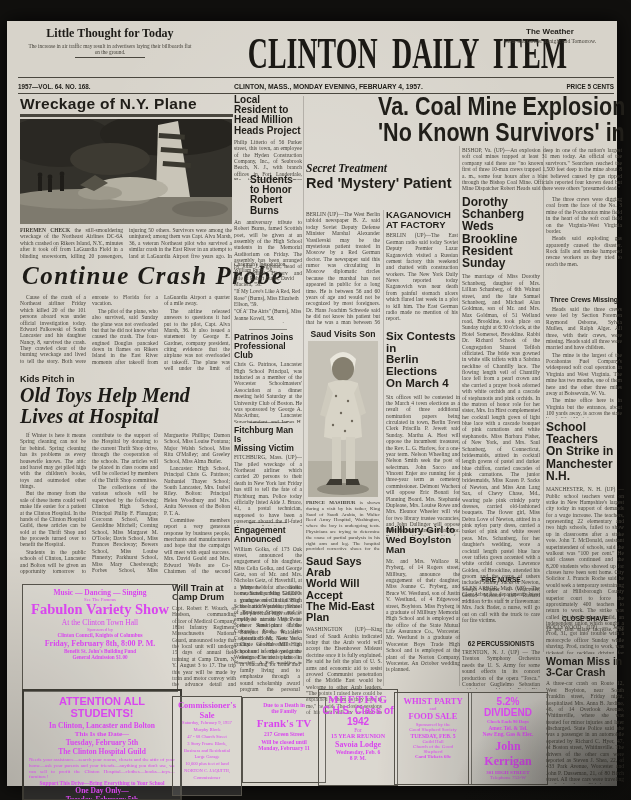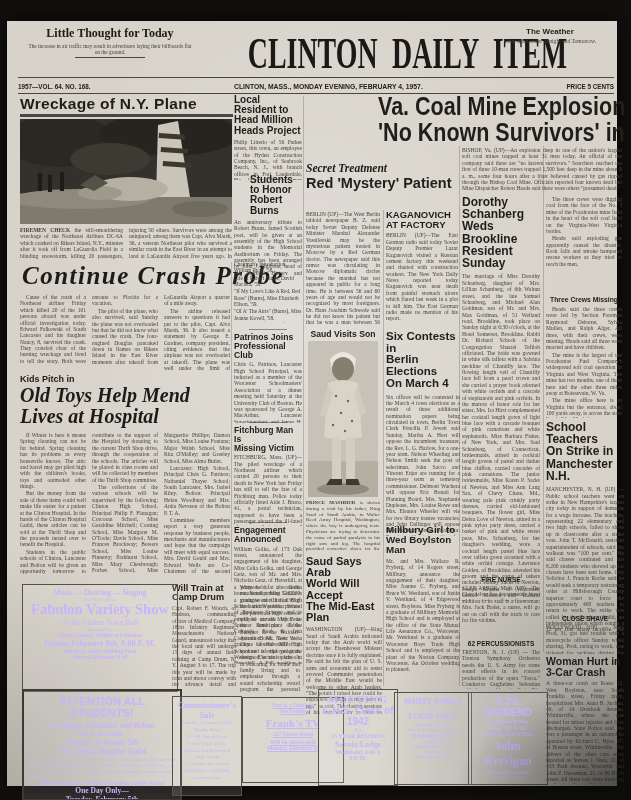--- a/index.html
+++ b/index.html
@@ -21,21 +21,21 @@
   .c3{column-count:3;column-gap:6px;column-fill:auto;height:100%;}
   .c2{column-count:2;column-gap:6px;column-fill:auto;height:100%;}
   .kick{font-family:"Liberation Sans",sans-serif;font-weight:bold;color:#23211c;}
   .ctr{text-align:center;}
   .capb{font-weight:bold;}
   .scx{display:inline-block;transform-origin:0 50%;white-space:nowrap;}
   .rule{background:#4a473f;}
   .vrule{position:absolute;width:1px;background:rgba(40,38,32,.22);}
   .sep{height:1px;background:rgba(40,38,32,.45);width:55%;margin:2px auto 3px auto;}
   .box{position:absolute;border:1px solid #55524a;background:rgba(255,255,255,.12);
-       text-align:center;color:#c4b5fd;overflow:hidden;font-family:"Liberation Serif",serif;}
+       text-align:center;color:#d946ef;overflow:hidden;font-family:"Liberation Serif",serif;}
   .box2{border:2px solid #3c3a33;}
   .prog div{font-size:5.3px;line-height:1.18;color:#45423a;text-indent:0;margin:0 0 1.2px 0;text-align:left;}
   .curl{position:absolute;right:0;bottom:0;width:180px;height:120px;pointer-events:none;
         background:radial-gradient(ellipse at 100% 100%, rgba(10,10,8,.55), rgba(0,0,0,0) 70%);}
 </style>
 </head>
 <body>
 
 <div class="scan">
   <div class="page"></div>
@@ -285,21 +285,21 @@
       <div>Manchester N.H.</div>
     </div>
     <div class="bt" style="height:146px;margin-top:4px;">MANCHESTER, N. H. (UP) — Public school teachers went on strike in New Hampshire's largest city today in support of demands for a wage increase. The teachers, representing 22 elementary and two high schools, failed to show up in classrooms after a strike vote. John T. McDonald, assistant superintendent of schools, said the walkout was "100 per cent." He said classes continued and the 8,200 students who showed up for classes have been sent home. City Solicitor J. Francis Roche said he would seek a temporary restraining order at Hillsborough County superior court to force the approximately 400 teachers to return to work. The strike was called by the Teachers Guild, an independent union which sought a 12 per cent salary increase. The city had offered a 10 per cent hike. Students were dismissed, McDonald said, because it was feared they might be drawn into the dispute and damage school property. Mayor Josephus T. Benoit, informed of the Guild's walkout today, had only brief comment: "Too bad," he said.</div>
   </div>
   <div class="abs" style="left:546px;top:615px;width:78px;">
     <div class="kick ctr" style="font-size:6.5px;">CLOSE SHAVE</div>
     <div class="bt" style="height:30px;margin-top:2px;">HOLLYWOOD (UP) — Jerry Prod, 31, got into trouble with a motorcycle officer Sunday while shaving. Prod, racing to work, was ticketed for reckless driving for trying to steer his car and shave with an electric razor at the same time.</div>
   </div>
   <div class="abs" style="left:546px;top:656px;width:78px;">
     <div class="hsans" style="font-size:10.5px;">
-      <div>Woman Hurt in</div>
+      <div>Woman Miss in</div>
       <div>3-Car Crash</div>
     </div>
     <div class="bt" style="height:104px;margin-top:3px;">A three-car crash on Route 12, West Boylston, near South Franklin street, Friday night, hospitalized Mrs. Anna B. Jardine, 46, of 14 Overlook Avenue, Whitinsville, where she was treated for minor injuries and later discharged. State Police said she was a passenger in an automobile operated by Richard C. Hyer, 47, of Boston street, Whitinsville. The drivers of the other cars were reported as Steven J. Shea, 22, of 433 Park Avenue, Worcester and John P. Dusseman, 21, of 80 Birch street. All three cars were traveling south when they collided.</div>
   </div>
 
   <div class="abs" style="left:172px;top:584px;width:64px;">
     <div class="hsans" style="font-size:9.2px;">
       <div>Will Train at</div>
       <div>Camp Drum</div>
     </div>
@@ -340,21 +340,21 @@
         <div>47 - 68 Church Street</div>
         <div>3 Story Frame Block,</div>
         <div>Business and Residential</div>
         <div>Large Garage</div>
         <div>10,000 plus feet of land</div>
         <div>NORTON C. JAQUITH,</div>
         <div>Commissioner</div>
       </div>
   </div>
 
-  <div class="box" style="left:242px;top:697px;width:70px;height:76px;padding:4px 15px;text-decoration:underline;">
+  <div class="box" style="left:242px;top:697px;width:70px;height:76px;padding:4px 6px;">
     <div style="font-size:5.6px;font-weight:bold;">Due to a Death in</div>
     <div style="font-size:5.6px;font-weight:bold;">the Family</div>
     <div style="font-size:11px;font-weight:bold;margin:3px 0 2px;">Frank's TV</div>
     <div style="font-size:5.6px;font-weight:bold;">217 Green Street</div>
     <div style="font-size:5.6px;font-weight:bold;margin-top:2px;">Will be closed until</div>
     <div style="font-size:5.6px;font-weight:bold;">Monday, February 11</div>
   </div>
 
   <div class="box" style="left:318px;top:689px;width:72px;height:89px;padding:3px 3px;">
     <div style="font-size:11px;font-weight:bold;letter-spacing:1px;">MEETING</div>

